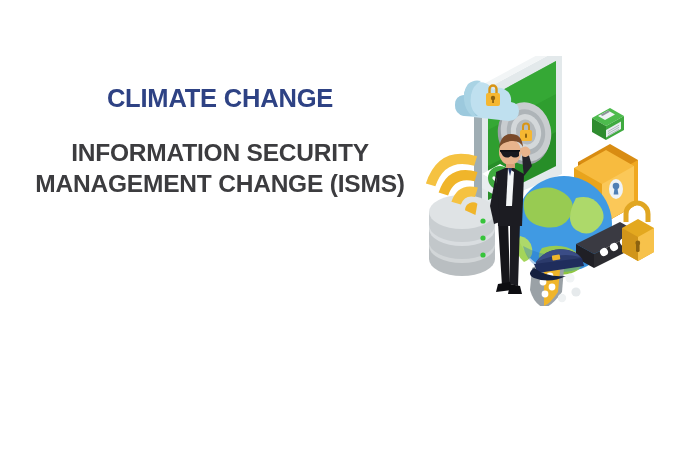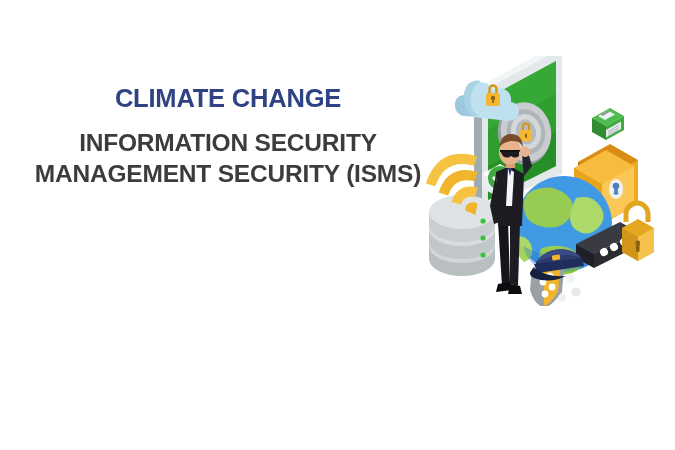--- a/index.html
+++ b/index.html
@@ -16,57 +16,56 @@
     height: 450px;
     background: #ffffff;
     overflow: hidden;
   }
   .title-block {
     position: absolute;
     left: 0;
     top: 82px;
     width: 440px;
     text-align: center;
-    padding-left: 8px;
   }
   .title-line {
     display: block;
     font-weight: 700;
     letter-spacing: -0.2px;
     line-height: 1.28;
     white-space: nowrap;
   }
   .title-primary {
     color: #2e4284;
     font-size: 25.5px;
   }
   .title-secondary {
     color: #3c3c3f;
     font-size: 24.5px;
   }
-  .title-secondary.first { margin-top: 12px; }
+  .title-secondary.first { margin-top: 22px; }
 
   .art {
     position: absolute;
     left: 424px;
     top: 56px;
     width: 248px;
     height: 250px;
   }
   .art svg { display: block; width: 100%; height: 100%; }
 </style>
 </head>
 <body>
 
 <div id="banner">
 
   <div class="title-block">
     <span class="title-line title-primary">CLIMATE CHANGE</span>
     <span class="title-line title-secondary first">INFORMATION SECURITY</span>
-    <span class="title-line title-secondary">MANAGEMENT SECURITY (ISMS)</span>
+    <span class="title-line title-secondary">MANAGEMENT CHANGE (ISMS)</span>
   </div>
 
   <div class="art">
     <svg viewBox="0 0 248 250" xmlns="http://www.w3.org/2000/svg">
 
       <g>
 
         <path d="M96 150 L110 158 L110 172 L96 164 Z" fill="#b9c2c6"></path>
         <path d="M110 158 L124 150 L124 164 L110 172 Z" fill="#9fadb3"></path>
         <path d="M86 168 L110 182 L134 168 L110 154 Z" fill="#cfd7da"></path>

